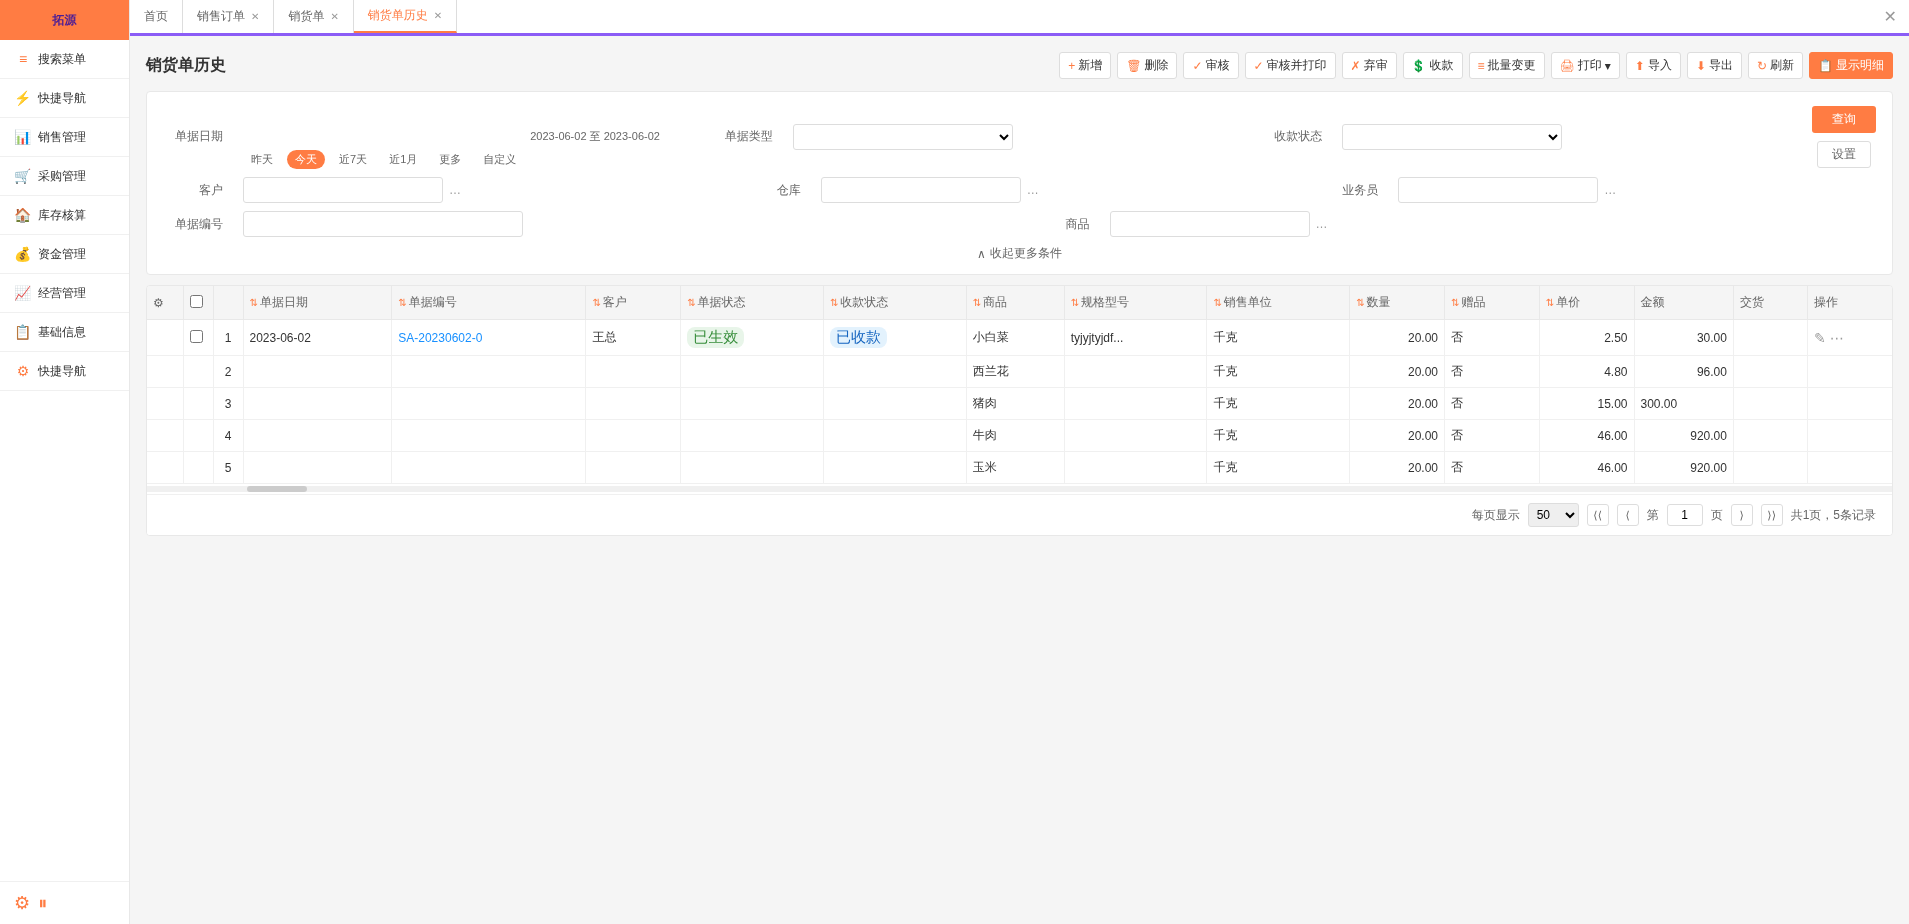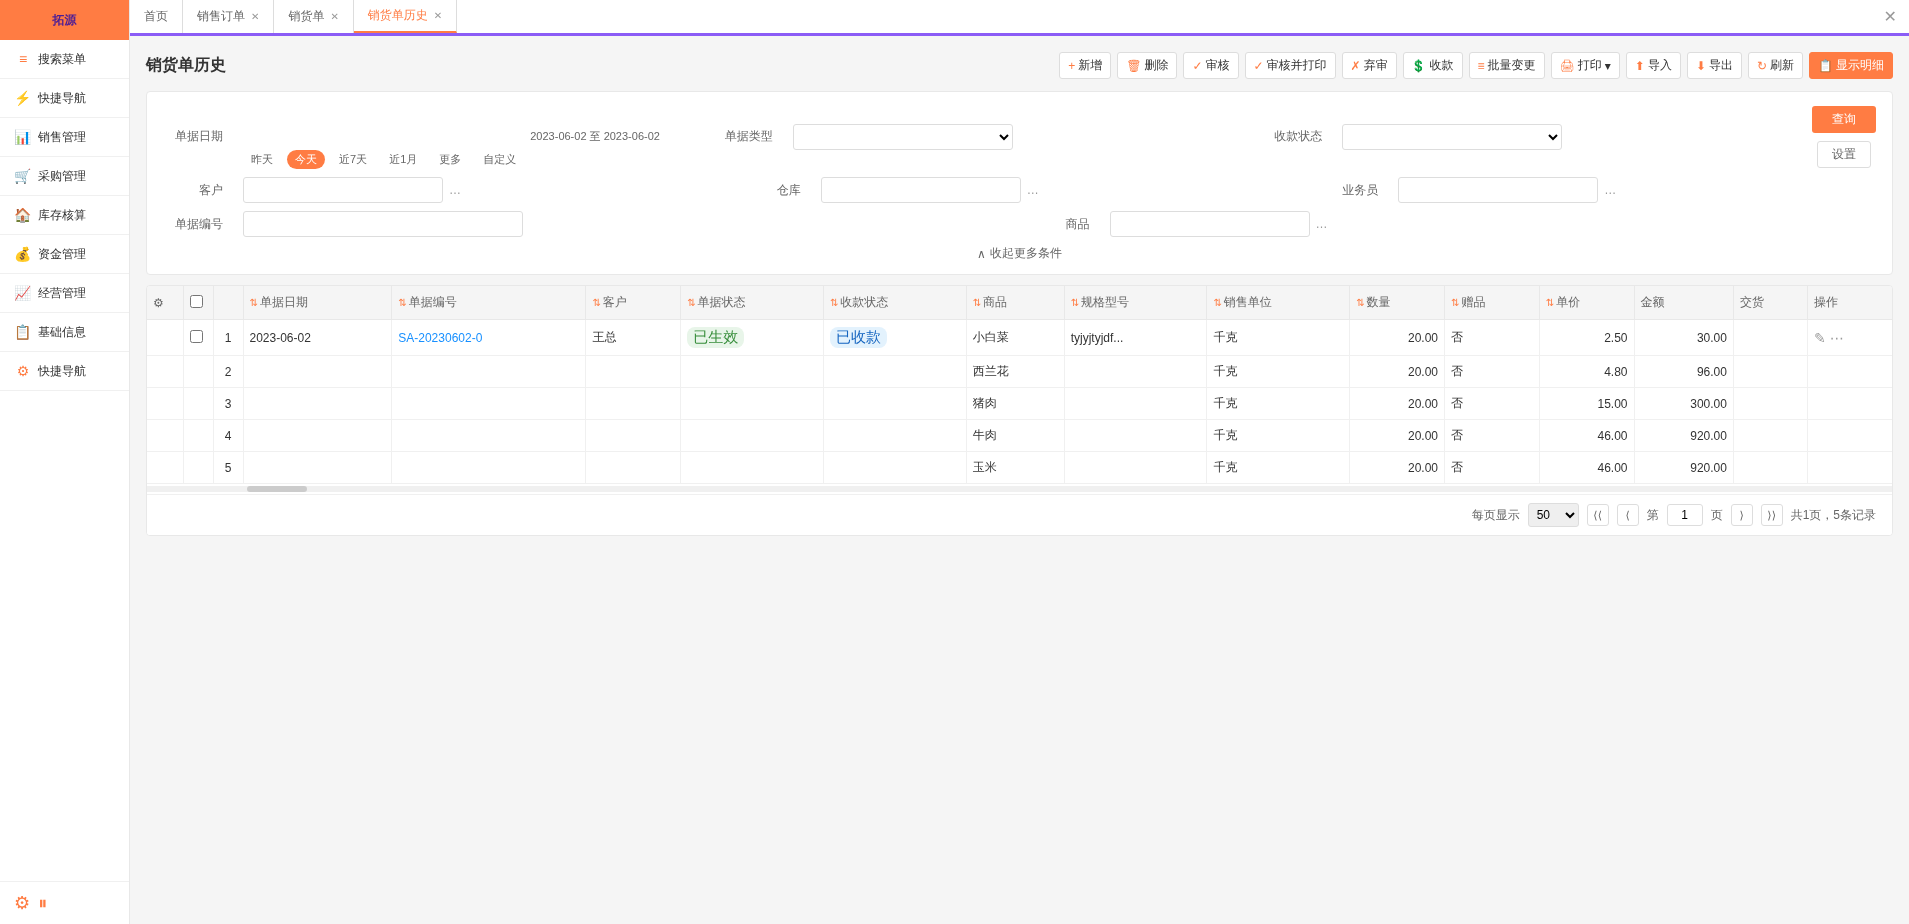--- a/index.html
+++ b/index.html
@@ -685,21 +685,21 @@
       <td></td>
       <td></td>
       <td></td>
       <td></td>
       <td>猪肉</td>
       <td></td>
       <td>千克</td>
       <td style="text-align:right;">20.00</td>
       <td>否</td>
       <td style="text-align:right;">15.00</td>
-      <td style="text-align:right;">300.00</td>
+      <td style="text-align:left;">300.00</td>
       <td></td>
       <td></td>
     </tr>
             <tr>
       <td></td>
       <td>
         
       </td>
       <td class="num-col">4</td>
       <td></td>

